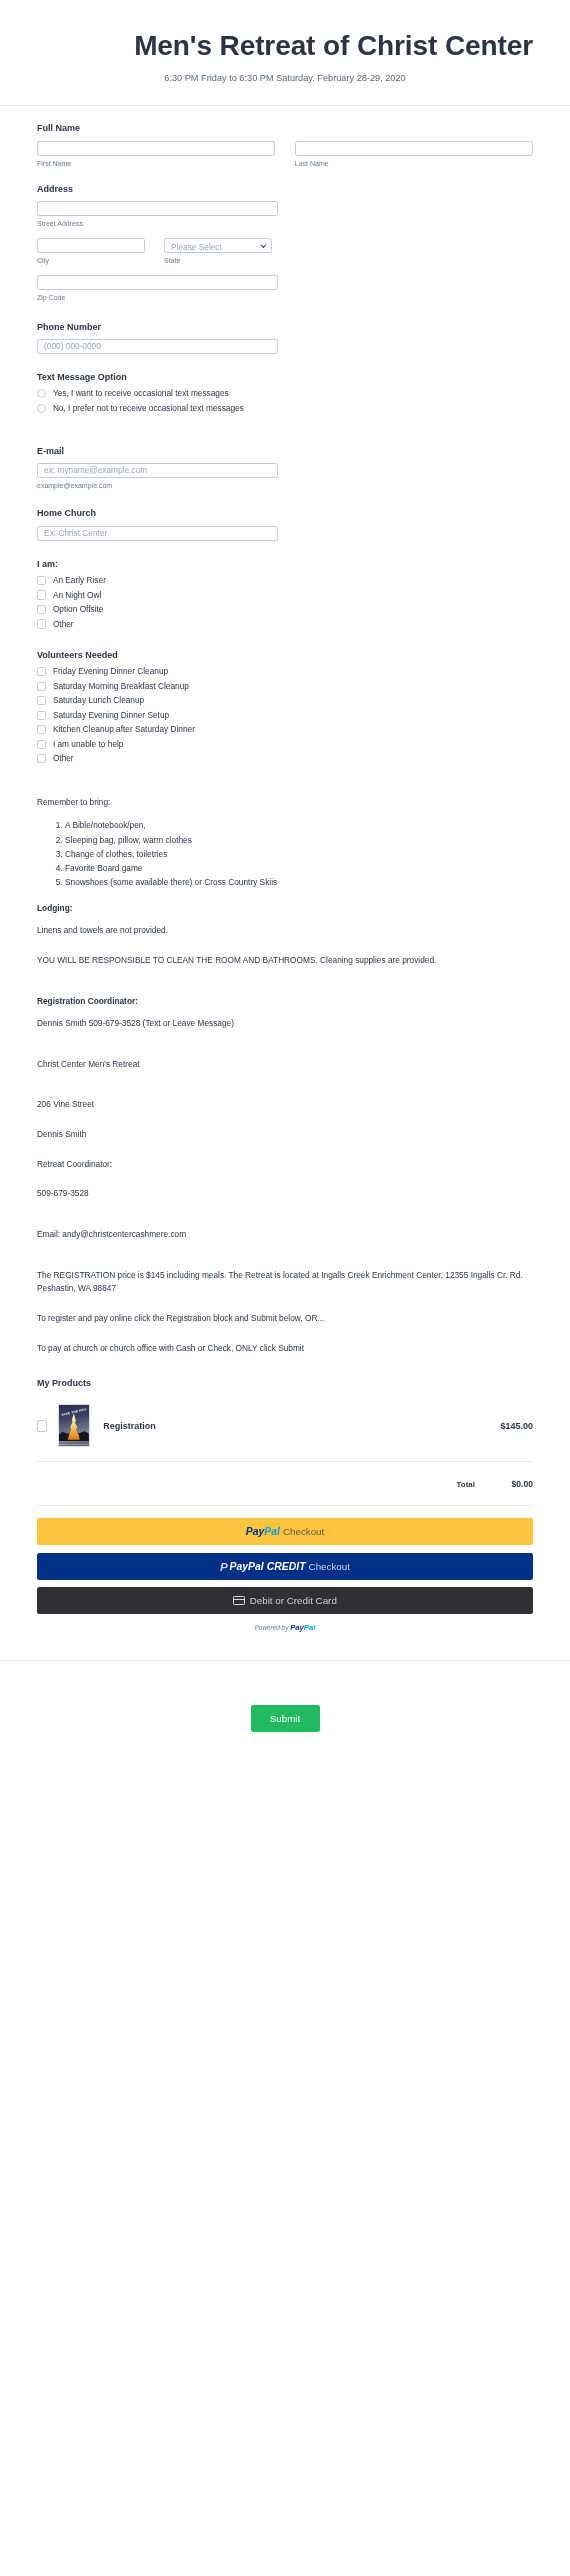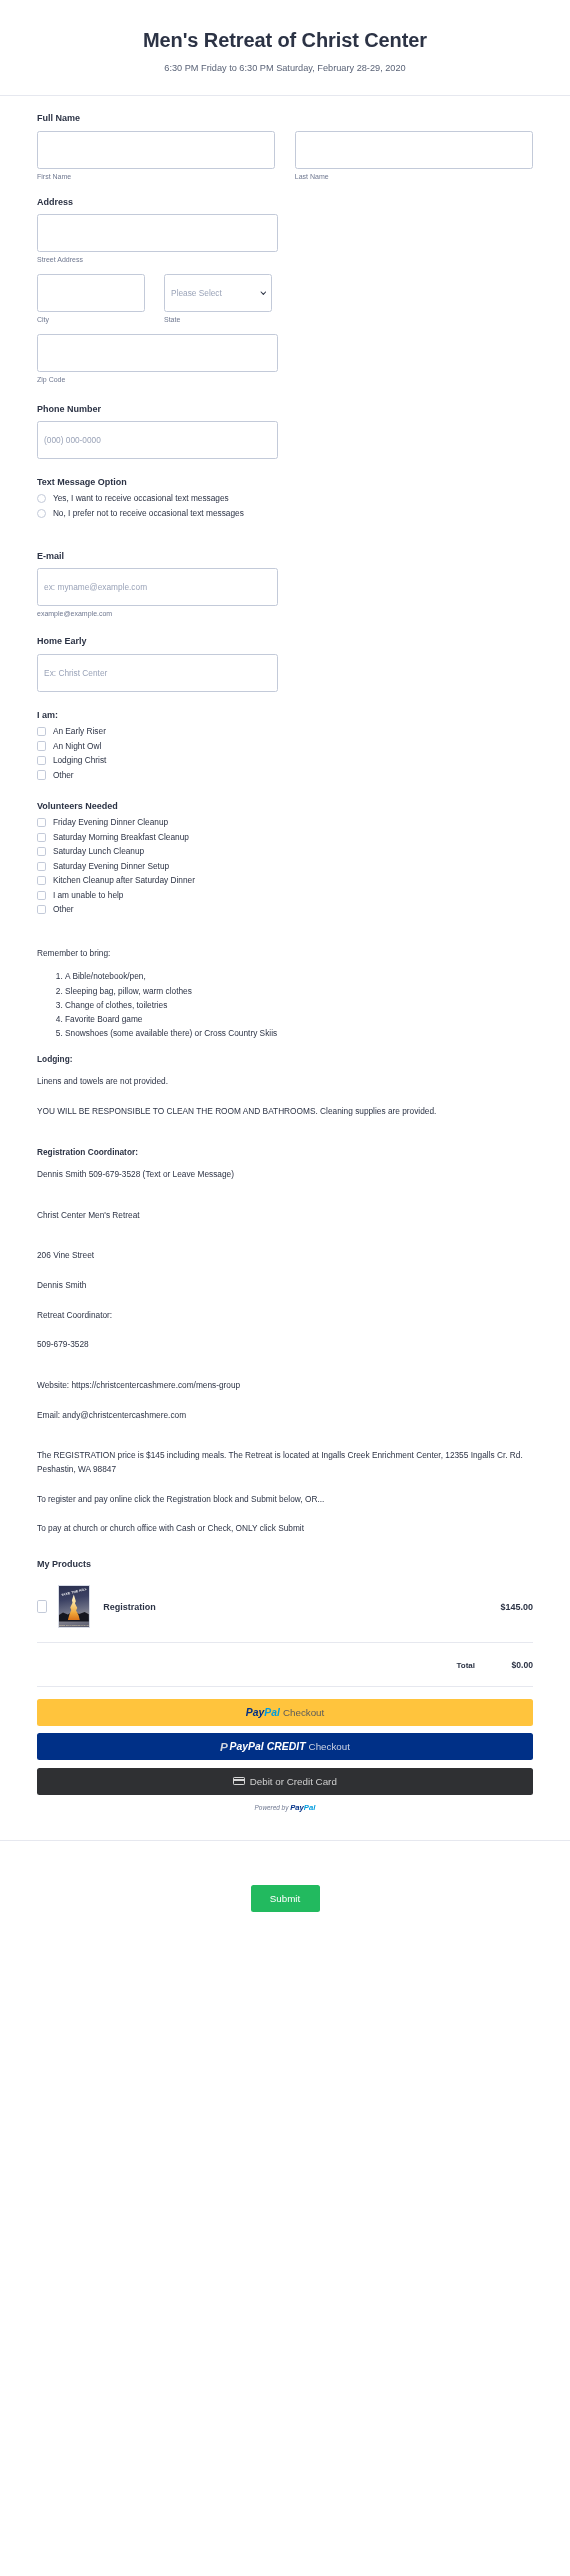--- a/index.html
+++ b/index.html
@@ -12,26 +12,27 @@
   }
   body { width: 570px; min-height: 2576px; position: relative; }
 
   
   .form-header {
     padding: 28px 37px 21px 37px;
     text-align: center;
     border-bottom: 0.6px solid #e6e8ef;
   }
   .form-title {
-    font-size: 20px;
+    font-size: 28px;
     font-weight: bold;
     color: #2c3345;
     margin: 0 0 8.6px 0;
     line-height: 1.25;
     letter-spacing: -0.1px;
+    text-align: right;
   }
   .form-subtitle {
     font-size: 9.2px;
     color: #5a6377;
     margin: 0;
     font-weight: normal;
     line-height: 1.4;
   }
 
   
@@ -51,21 +52,21 @@
     display: block;
     font-size: 7px;
     color: #6f7890;
     margin-top: 3.1px;
     line-height: 1.3;
   }
 
   .inp {
     display: block;
     width: 100%;
-    height: 38px;
+    height: 15px;
     border: 0.6px solid #c3cad9;
     border-radius: 2.5px;
     background: #fff;
     padding: 2.5px 6.1px;
     font-size: 8.3px;
     font-family: "Liberation Sans", sans-serif;
     color: #2c3345;
     outline: none;
   }
   .inp::placeholder { color: #9aa3b8; }
@@ -411,40 +412,40 @@
 
   <div class="field-block" style="margin-top:32px;">
     <label class="field-label">E-mail</label>
     <div class="col email-col">
       <input class="inp" type="text" placeholder="ex: myname@example.com" style="">
       <span class="sublabel">example@example.com</span>
     </div>
   </div>
 
   <div class="field-block" style="margin-top:18.4px;">
-    <label class="field-label">Home Early</label>
+    <label class="field-label">Home Church</label>
     <div class="col church-col">
       <input class="inp" type="text" placeholder="Ex: Christ Center" style="">
     </div>
   </div>
 
   <div class="group-block" style="margin-top:18.4px;">
     <div class="group-title">I am:</div>
     <div class="choice-list">
       <div class="choice">
         <span class="check-box"></span>
         <span class="choice-text">An Early Riser</span>
       </div>
       <div class="choice">
         <span class="check-box"></span>
         <span class="choice-text">An Night Owl</span>
       </div>
       <div class="choice">
         <span class="check-box"></span>
-        <span class="choice-text">Lodging Christ</span>
+        <span class="choice-text">Option Offsite</span>
       </div>
       <div class="choice">
         <span class="check-box"></span>
         <span class="choice-text">Other</span>
       </div>
     </div>
   </div>
 
   <div class="group-block" style="margin-top:21px;">
     <div class="group-title">Volunteers Needed</div>
@@ -495,21 +496,20 @@
 
     <p><b>Registration Coordinator:</b></p>
     <p class="big-gap">Dennis Smith 509-679-3528 (Text or Leave Message)</p>
 
     <p class="big-gap">Christ Center Men's Retreat</p>
     <p class="spacer-gap">206 Vine Street</p>
     <p class="spacer-gap">Dennis Smith</p>
     <p class="spacer-gap">Retreat Coordinator:</p>
     <p class="big-gap">509-679-3528</p>
 
-    <p class="spacer-gap">Website: https://christcentercashmere.com/mens-group</p>
     <p class="big-gap">Email: andy@christcentercashmere.com</p>
 
     <p class="spacer-gap">The REGISTRATION price is $145 including meals.  The Retreat is located at Ingalls Creek Enrichment Center, 12355 Ingalls Cr. Rd. Peshastin, WA 98847</p>
     <p class="spacer-gap">To register and pay online click the Registration block and Submit below, OR...</p>
     <p>To pay at church or church office with Cash or Check, ONLY click Submit</p>
   </div>
 
   <div class="products-block">
     <div class="products-title">My Products</div>
 

